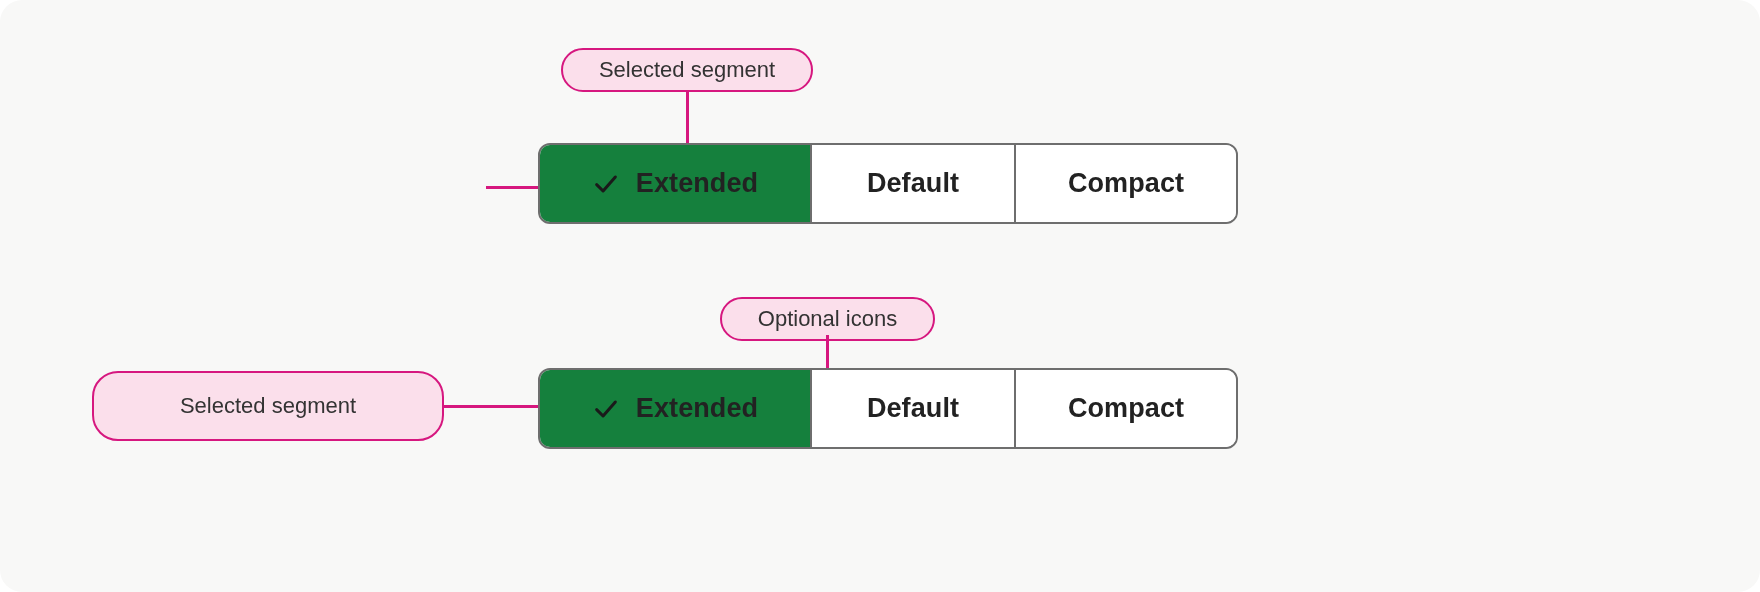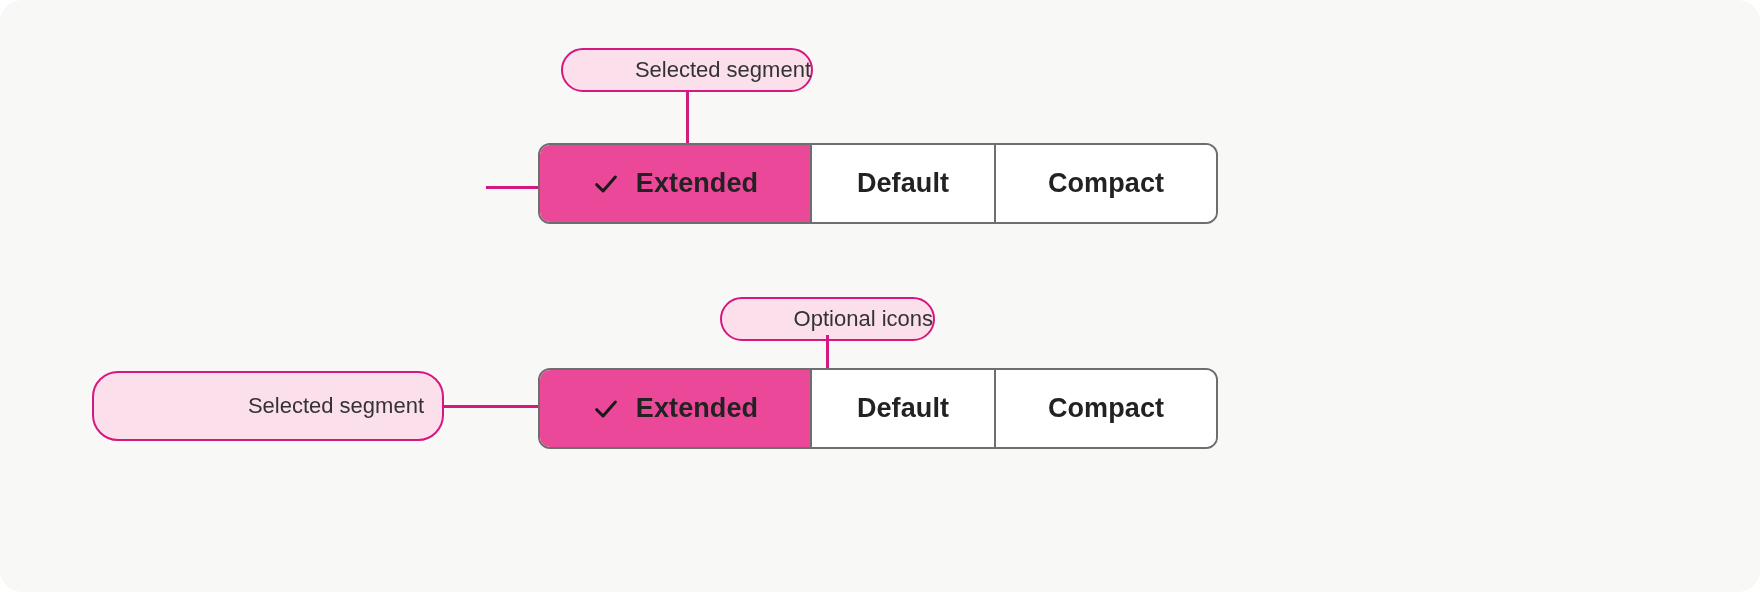--- a/index.html
+++ b/index.html
@@ -36,50 +36,50 @@
     gap: 16px;
     box-sizing: border-box;
     background: #ffffff;
     border-right: 2px solid #6e6e6e;
     font-size: 27px;
     font-weight: bold;
     color: #222222;
     letter-spacing: .1px;
   }
   .segment:last-child { border-right: none; }
-  .segment.selected { background: #ec4899; }
+  .segment.selected { background: #15803d; }
   .seg-check {
     width: 28px;
     height: 28px;
     flex: 0 0 auto;
     display: block;
   }
   .seg-label { display: block; white-space: nowrap; }
 
   
   .seg-extended { width: 272px; }
-  .seg-default  { width: 184px; }
+  .seg-default  { width: 204px; }
   .seg-compact  { width: 220px; }
 
   #control-row-1 { left: 538px; top: 143px; height: 81px; }
   #control-row-2 { left: 538px; top: 368px; height: 81px; }
 
   
   .pill {
     position: absolute;
     background: #fbdfeb;
     border: 2.5px solid #d6177f;
     color: #333333;
     font-size: 22px;
     line-height: 1.28;
     text-align: center;
     box-sizing: border-box;
     display: flex;
     align-items: center;
-    justify-content: flex-end;
+    justify-content: center;
     white-space: nowrap;
   }
   .pill.round { border-radius: 999px; }
   .pill.box   { border-radius: 26px; }
   .pill-text { display: block; }
 
   #pill-selected-1 { left: 561px; top: 48px;  width: 252px; height: 44px; }
   #pill-checkmark  { left: 306px; top: 166px; width: 180px; height: 44px; }
   #pill-optional   { left: 720px; top: 297px; width: 215px; height: 44px; }
   #pill-selected-2 {

